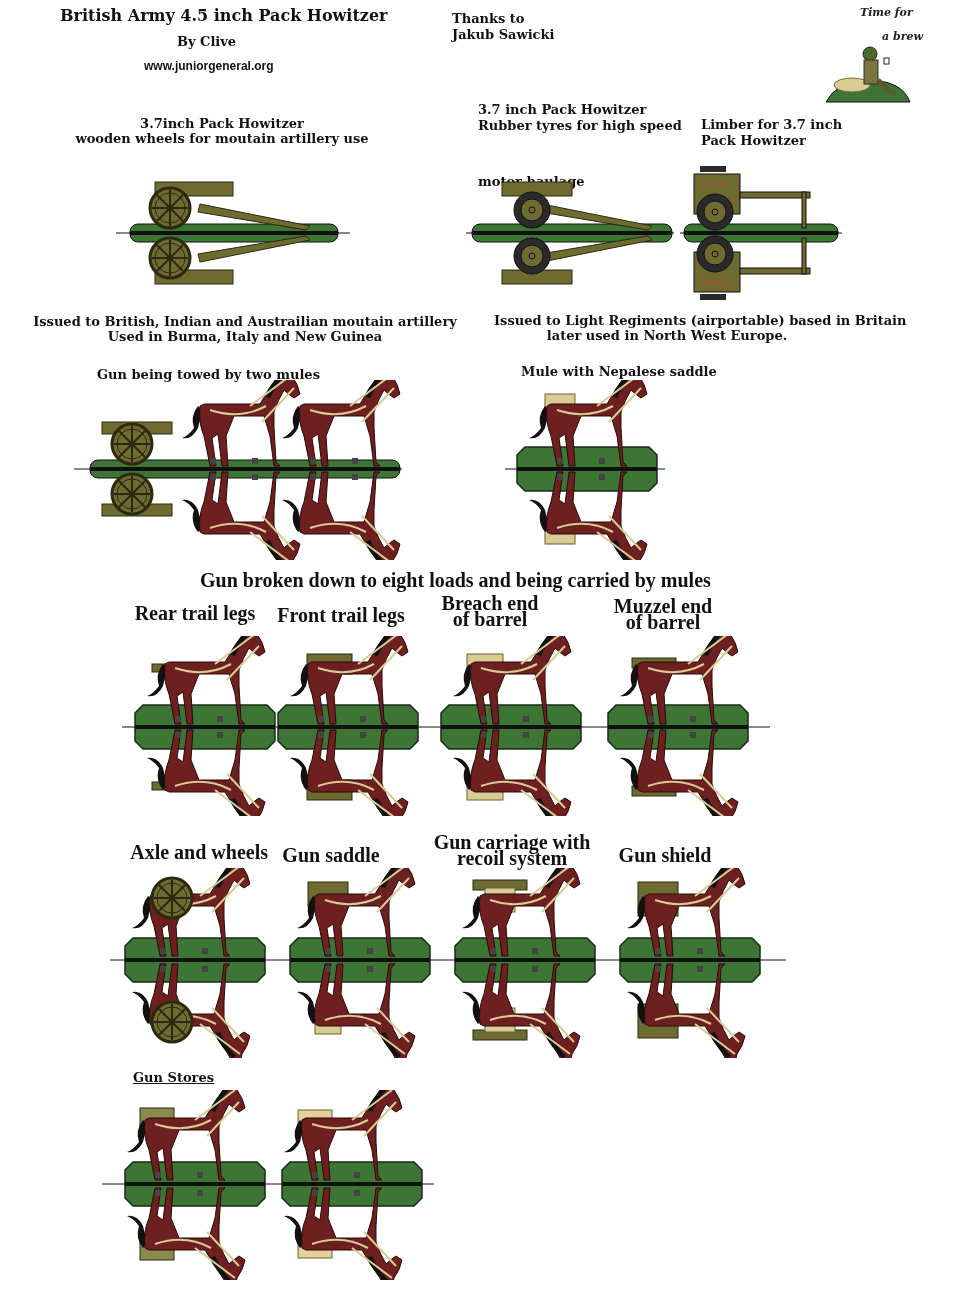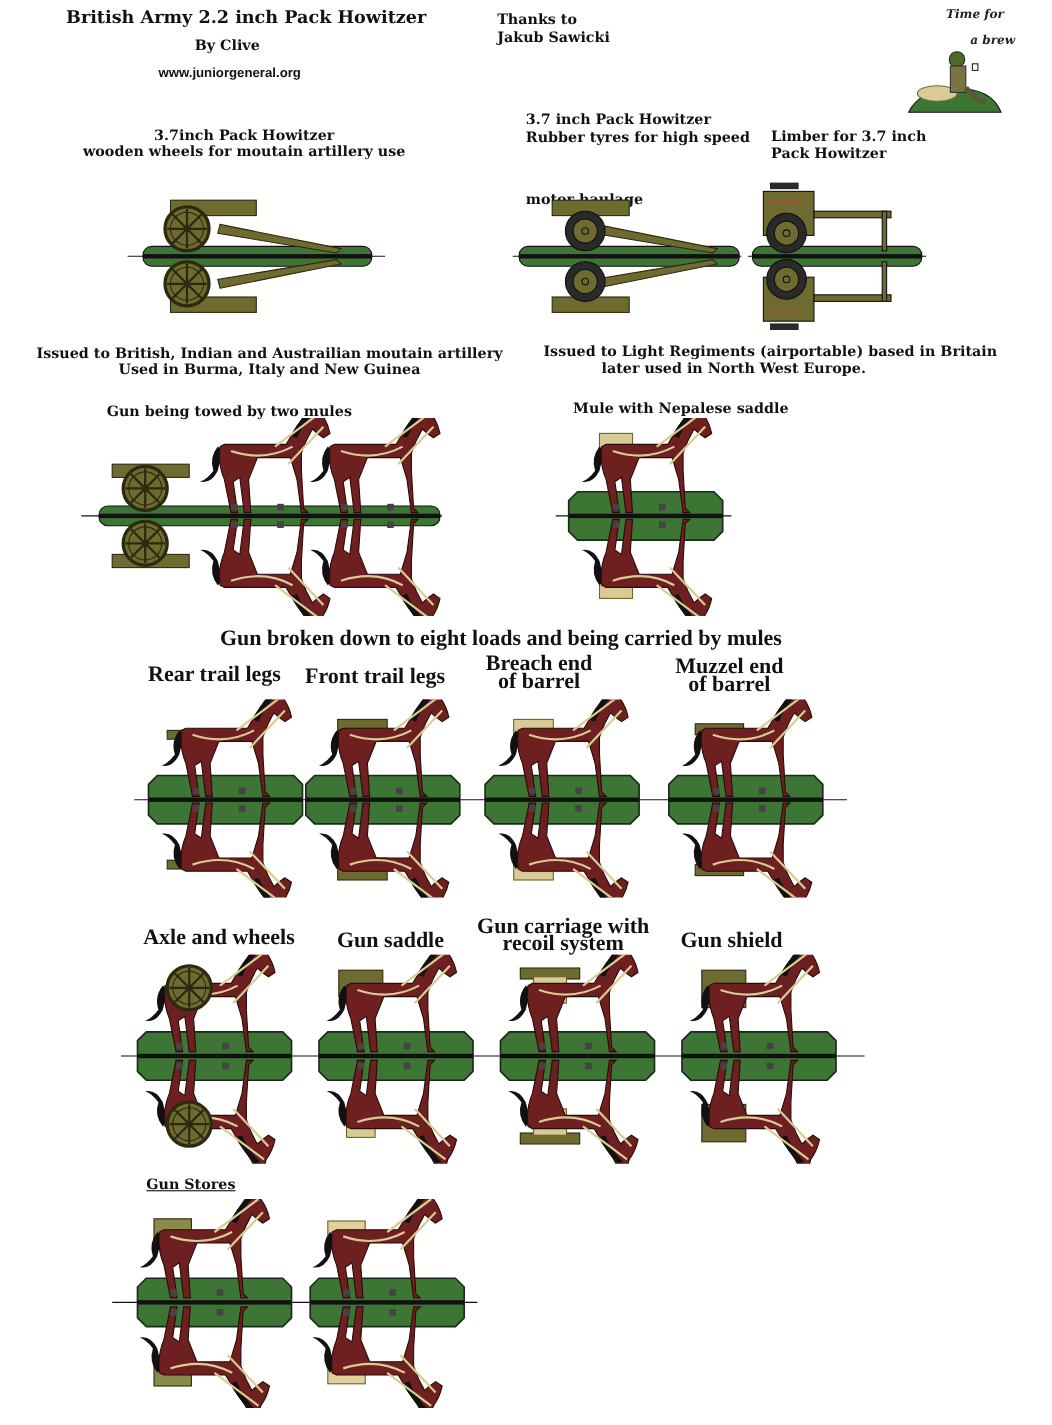--- a/index.html
+++ b/index.html
@@ -39,21 +39,21 @@
       <circle r="3" fill="#2b2a10"></circle>
     </g>
     <g id="wheel-rubber">
       <circle r="18" fill="#2a2a2a" stroke="#111" stroke-width="1"></circle>
       <circle r="11" fill="#6f6b30" stroke="#111" stroke-width="1"></circle>
       <circle r="3" fill="#6f6b30" stroke="#111" stroke-width="1"></circle>
     </g>
   </defs>
 </svg>
 
-<div class="t title" style="left:60px;top:8px;">British Army 2.2 inch Pack Howitzer</div>
+<div class="t title" style="left:60px;top:8px;">British Army 4.5 inch Pack Howitzer</div>
 <div class="t" style="left:177px;top:34px;">By Clive</div>
 <div class="t url" style="left:144px;top:58px;">www.juniorgeneral.org</div>
 <div class="t" style="left:452px;top:11px;">Thanks to</div>
 <div class="t" style="left:452px;top:27px;">Jakub Sawicki</div>
 
 <div class="brew" style="left:860px;top:6px;">Time for</div>
 <div class="brew" style="left:882px;top:30px;">a brew</div>
 <svg class="fig" style="left:822px;top:40px" width="90" height="65">
   <path d="M4,62 q10,-20 40,-22 q36,0 44,22z" fill="#3d7535" stroke="#111"></path>
   <ellipse cx="30" cy="45" rx="18" ry="7" fill="#d8cc94" stroke="#7a6a3a"></ellipse>
@@ -217,21 +217,21 @@
       </g>
     <g transform="translate(0,182) scale(1,-1)">
         <rect x="510" y="22" width="44" height="10" fill="#6f6b30" stroke="#2b2a10"></rect>
         <rect x="520" y="28" width="26" height="14" fill="#d8cc94" stroke="#6b6330"></rect>
         <use href="#mule" x="506" y="88"></use>
       </g>
   </g>
 </svg>
 
 <div class="t c lbl" style="left:118px;top:844px;width:150px;text-align:right;">Axle and wheels</div>
-<div class="t c lbl" style="left:280px;top:847px;width:150px;">Gun saddle</div>
+<div class="t c lbl" style="left:256px;top:847px;width:150px;">Gun saddle</div>
 <div class="t c lbl" style="left:427px;top:834px;width:170px;">Gun carriage with</div>
 <div class="t c lbl" style="left:427px;top:850px;width:170px;">recoil system</div>
 <div class="t c lbl" style="left:590px;top:847px;width:150px;">Gun shield</div>
 
 <svg class="fig" style="left:110px;top:868px" width="680" height="190">
   <line x1="0" y1="92" x2="676" y2="92" stroke="#111"></line>
   <g>
     <use href="#base-oct" x="85" y="92"></use>
     <g>
         <use href="#mule" x="30" y="88"></use>

